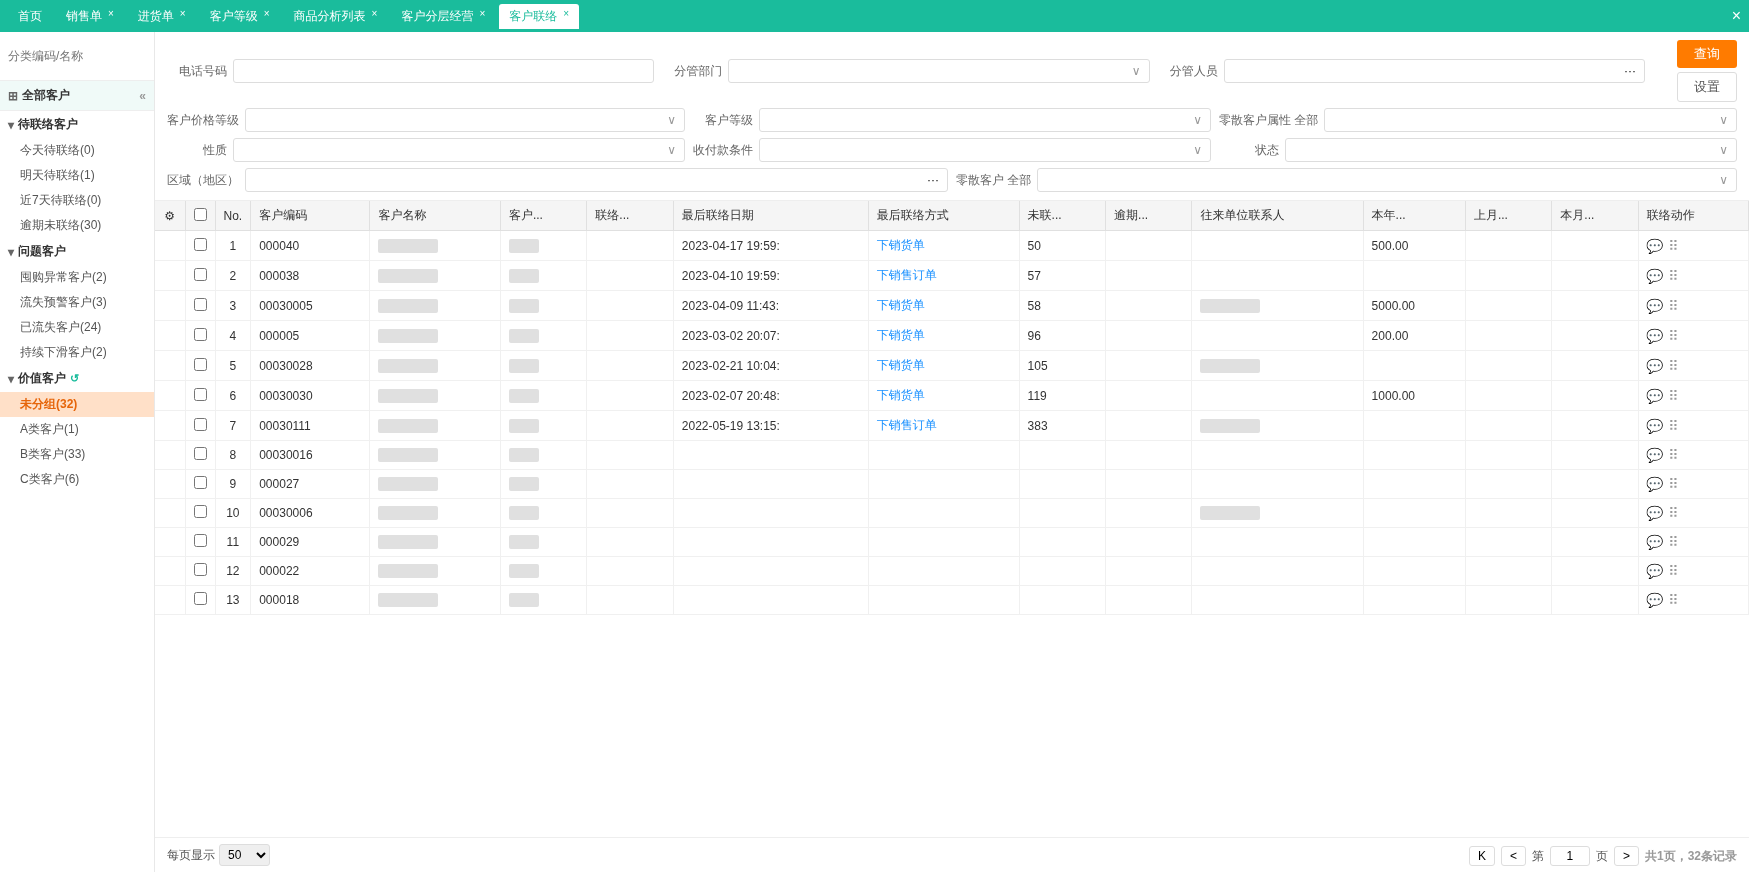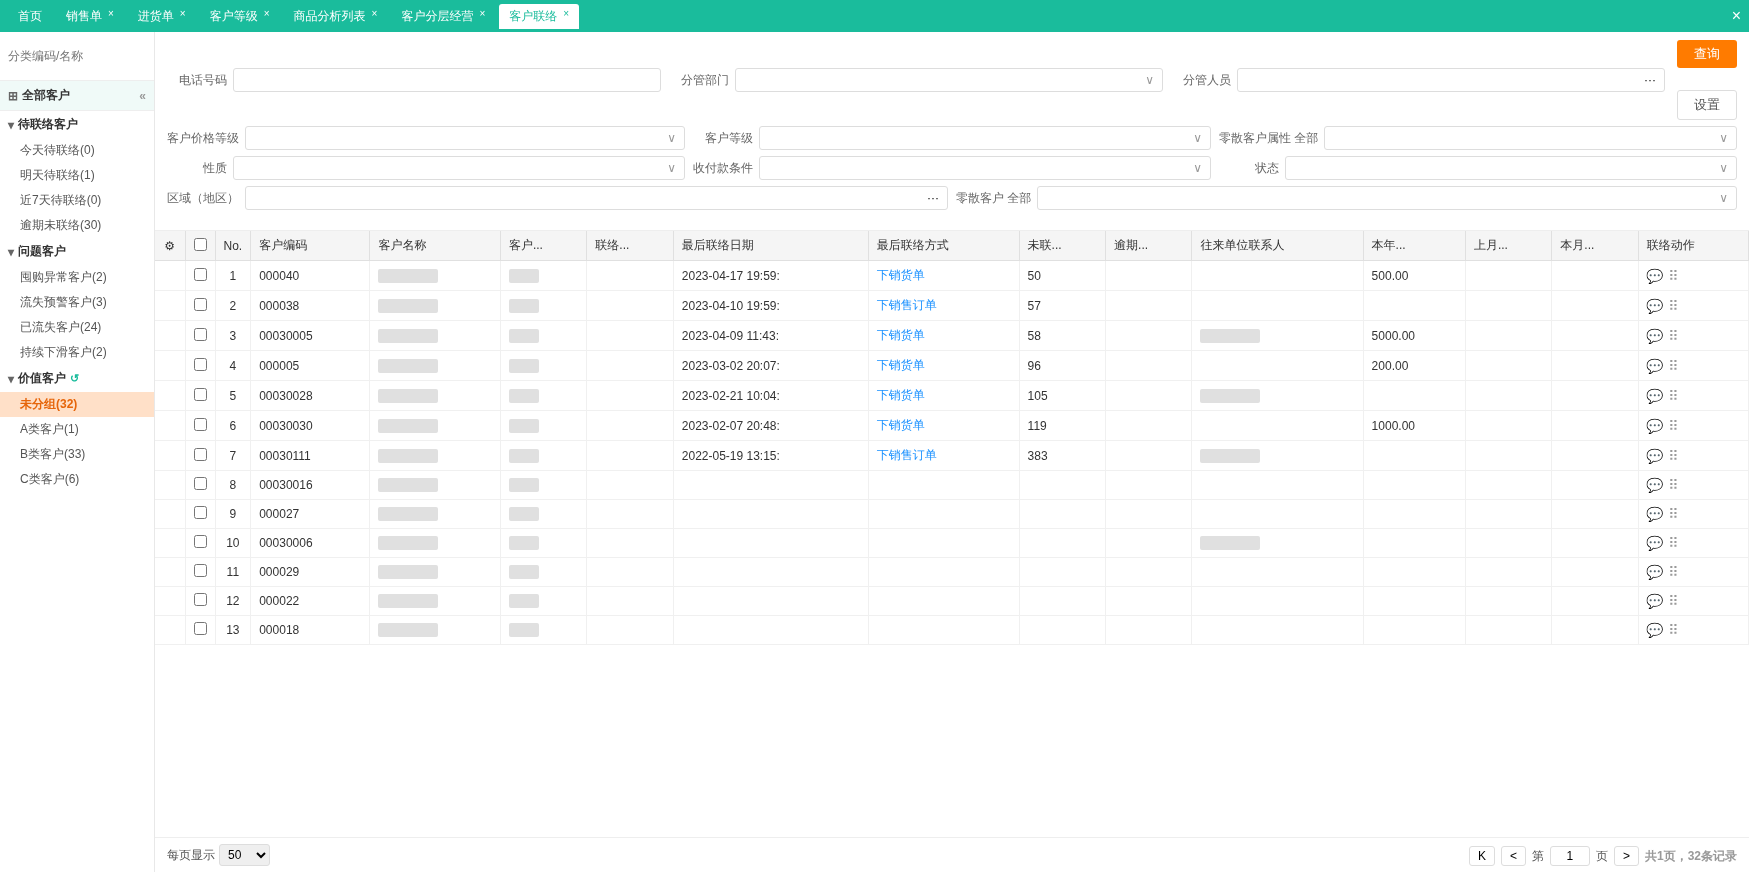--- a/index.html
+++ b/index.html
@@ -147,21 +147,21 @@
       background: #fff;
       border-bottom: 1px solid #eee;
       padding: 8px 12px;
     }
     .filter-row {
       display: flex;
       align-items: center;
       gap: 8px;
       margin-bottom: 6px;
     }
-    .filter-row:last-child { margin-bottom: 12px; }
+    .filter-row:last-child { margin-bottom: 0; }
     .filter-field {
       display: flex;
       align-items: center;
       flex: 1;
       gap: 6px;
     }
     .filter-label {
       color: #666;
       white-space: nowrap;
       min-width: 60px;
@@ -202,22 +202,22 @@
       color: #555;
       border: 1px solid #ddd;
       padding: 5px 16px;
       border-radius: 3px;
       cursor: pointer;
       font-size: 13px;
     }
     .filter-actions {
       display: flex;
       flex-direction: column;
-      gap: 22px;
-      margin-left: 4px;
+      gap: 4px;
+      margin-left: 24px;
     }
 
     
     .table-container {
       flex: 1;
       overflow: auto;
     }
     table {
       width: 100%;
       border-collapse: collapse;

